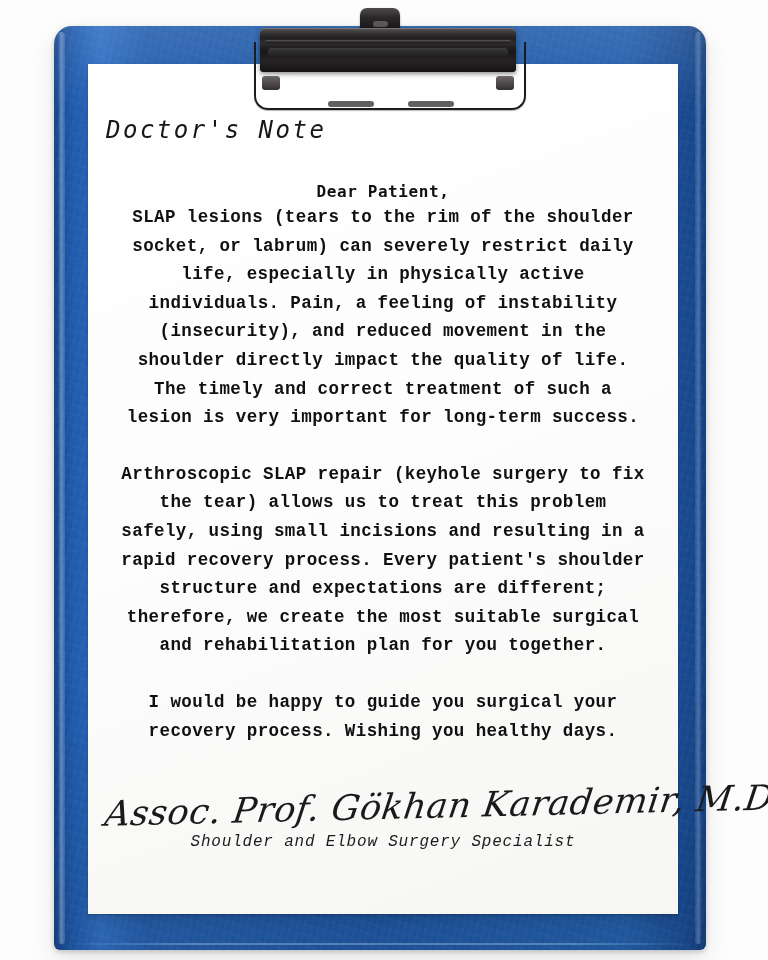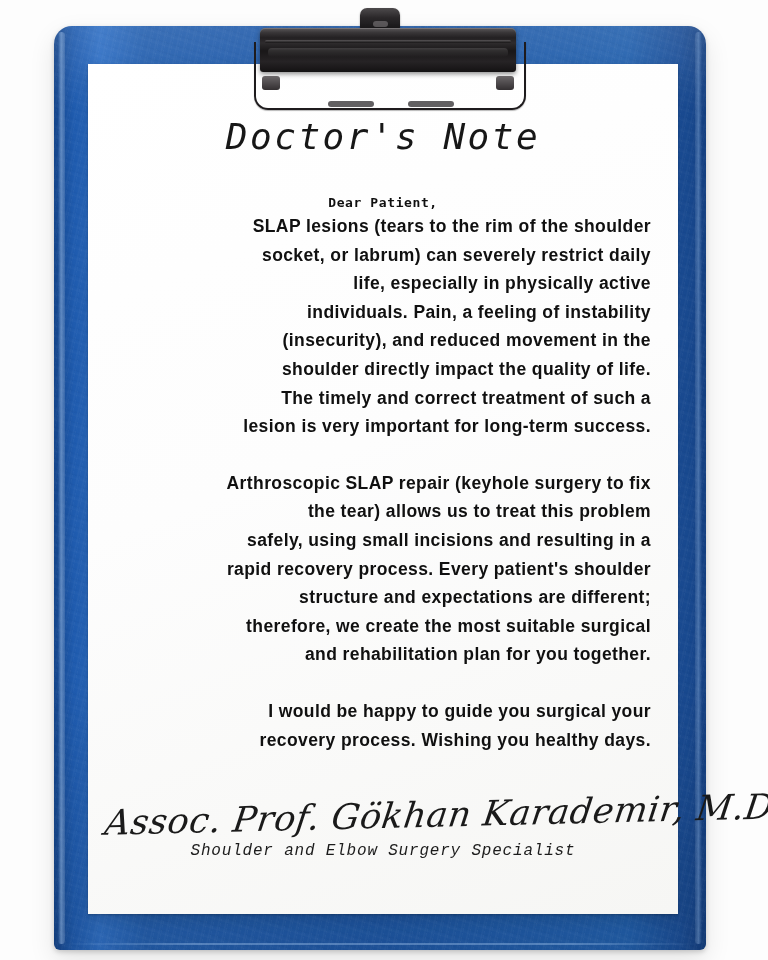--- a/index.html
+++ b/index.html
@@ -233,43 +233,43 @@
     border-radius: 3px;
     background: #474446;
     opacity: 0.85;
   }
   .clip-bail-pad.a { left: 72px; }
   .clip-bail-pad.b { left: 152px; }
 
   
   .note-title {
     margin: 52px 0 0 0;
-    text-align: center;
+    text-align: left;
     font-family: "DejaVu Sans Mono", monospace;
     font-style: italic;
     font-weight: 400;
-    font-size: 36px;
+    font-size: 24px;
     letter-spacing: 2.5px;
     color: #171717;
   }
 
   .salutation {
     margin: 38px 0 0 0;
     text-align: center;
     font-family: "DejaVu Sans Mono", monospace;
     font-weight: bold;
-    font-size: 13px;
+    font-size: 16px;
     letter-spacing: 0.6px;
     color: #101010;
   }
 
   .para {
     margin: 9px;
-    text-align: right;
-    font-family: Liberation Sans, sans-serif;
+    text-align: center;
+    font-family: Liberation Mono, monospace;
     font-weight: bold;
     font-size: 17.5px;
     line-height: 28.6px;
     letter-spacing: 0.4px;
     color: #101010;
     white-space: pre-line;
   }
 
   .para.p1 { margin-top: 2px; }
   .para.p2 { margin-top: 28px; }

